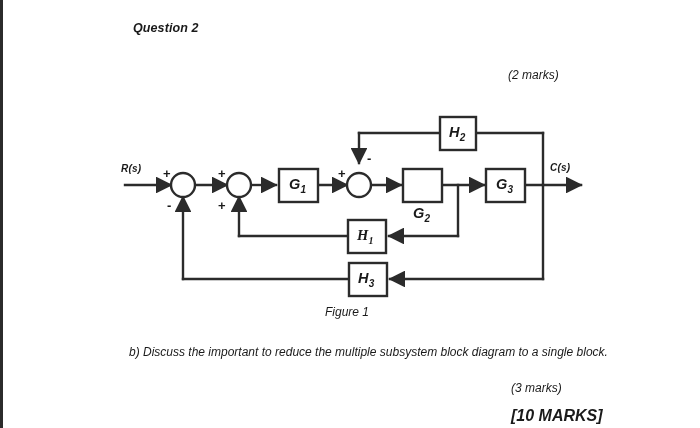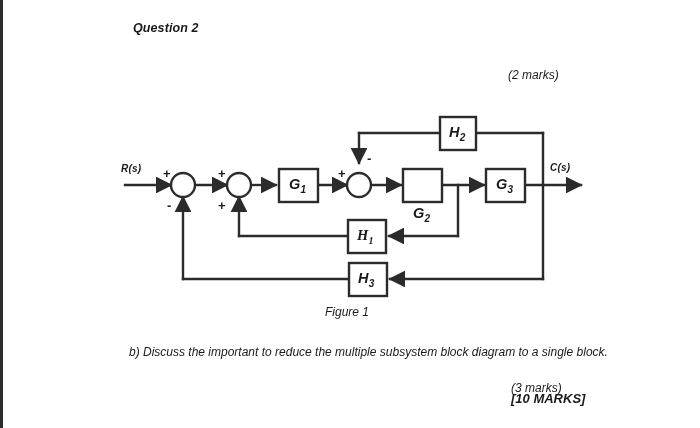--- a/index.html
+++ b/index.html
@@ -60,22 +60,22 @@
     white-space: normal;
   }
   #marks-b {
     left: 508px;
     top: 381px;
     font-size: 12px;
     font-style: italic;
   }
   #total-marks {
     left: 508px;
-    top: 391px;
-    font-size: 13px;
+    top: 406px;
+    font-size: 16px;
     font-style: italic;
     font-weight: bold;
   }
 
   
   #diagram {
     position: absolute;
     left: 0;
     top: 0;
     width: 700px;

